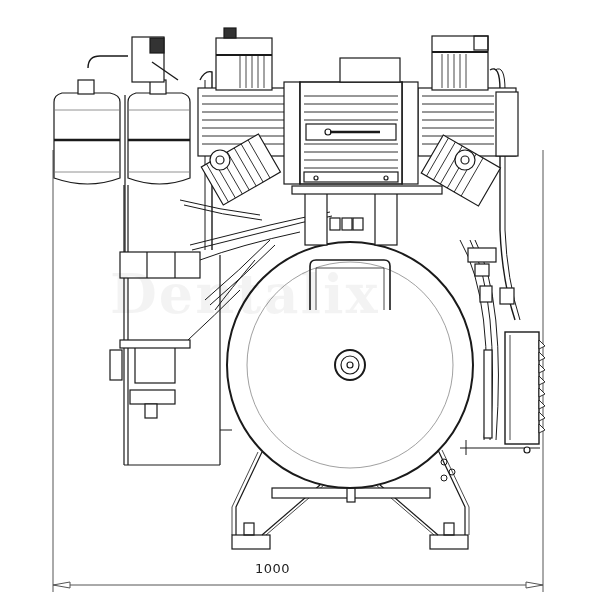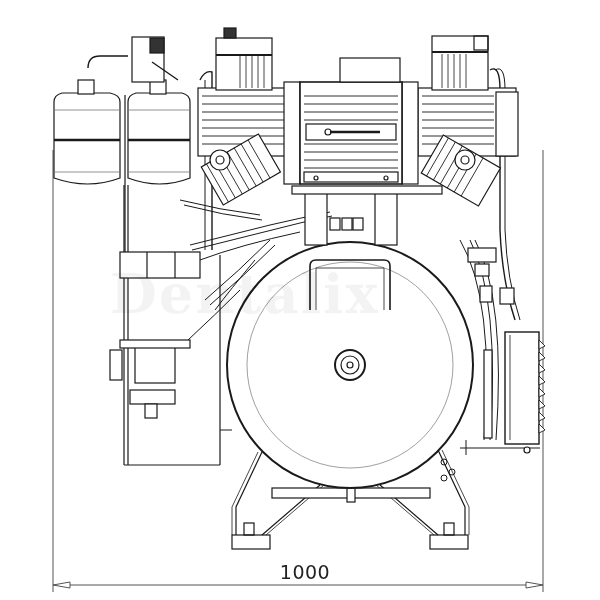--- a/index.html
+++ b/index.html
@@ -1,18 +1,18 @@
 <!DOCTYPE html>
 <html><head>
 <meta charset="utf-8">
 <style>
   html, body { margin:0; padding:0; background:#ffffff; }
   body { width:600px; height:600px; position:relative; overflow:hidden; font-family:"DejaVu Sans", sans-serif; }
   #drawing { position:absolute; left:0; top:0; width:600px; height:600px; }
-  .dim-text { position:absolute; left:255px; top:561px; width:100px; text-align:center; font-size:19px; color:#222; letter-spacing:0.5px; }
+  .dim-text { position:absolute; left:255px; top:561px; width:100px; font-size:13px; color:#222; letter-spacing:0.5px; }
   .watermark { position:absolute; left:110px; top:262px; font-family:"DejaVu Serif", serif; font-weight:bold; font-size:54px; color:#000; opacity:0.045; letter-spacing:2px; }
 </style>
 </head>
 <body>
 
 <div>
 <svg id="drawing" viewBox="0 0 600 600" xmlns="http://www.w3.org/2000/svg" fill="none" stroke="#1a1a1a" stroke-width="1.2">
 
   <g stroke="#555" stroke-width="1">
     <line x1="53" y1="150" x2="53" y2="592"></line>

